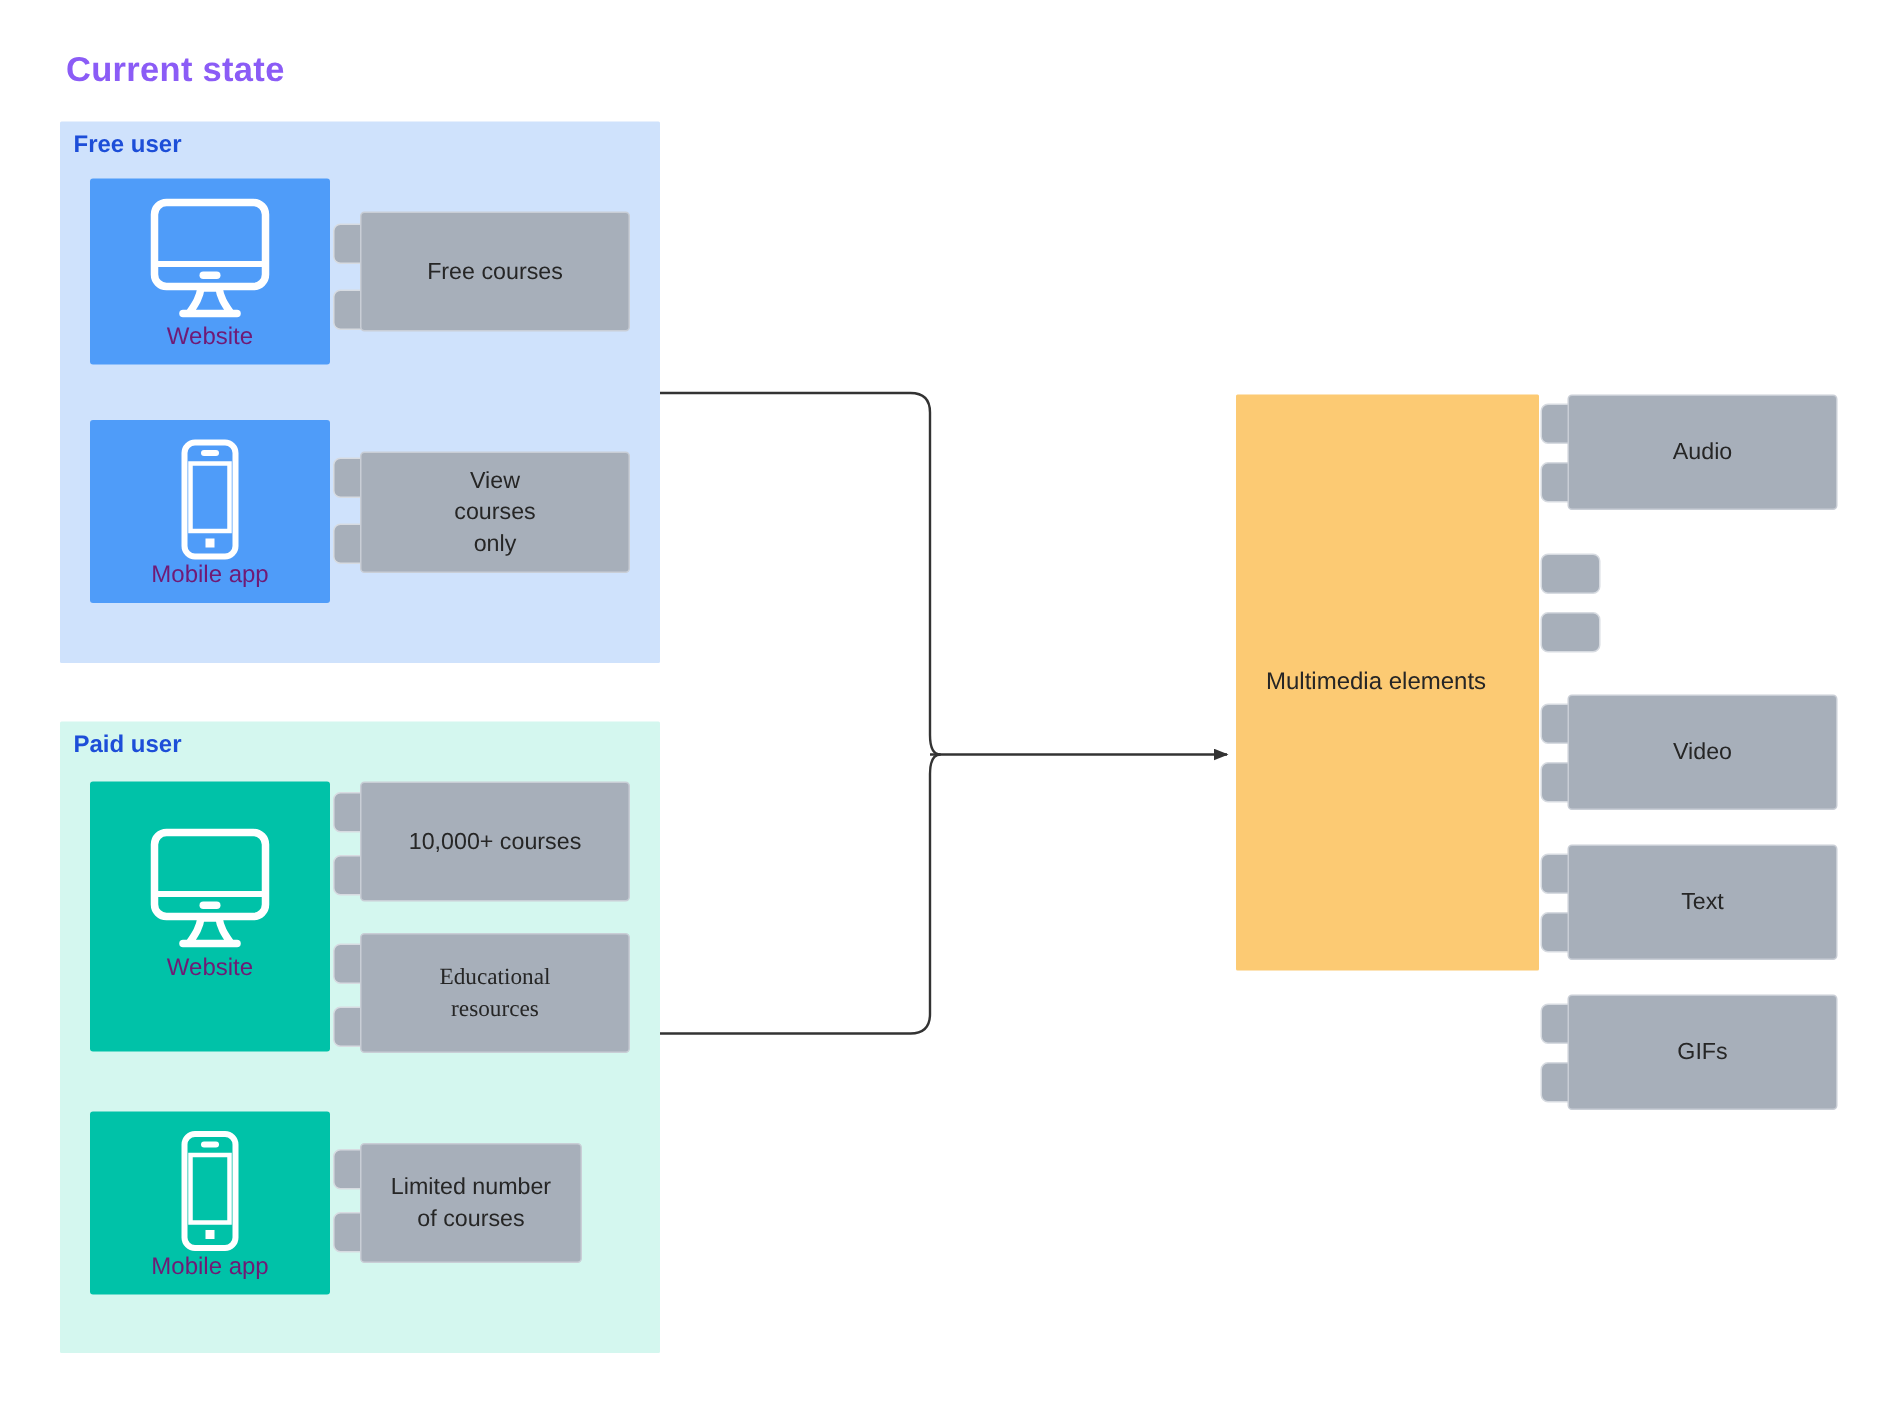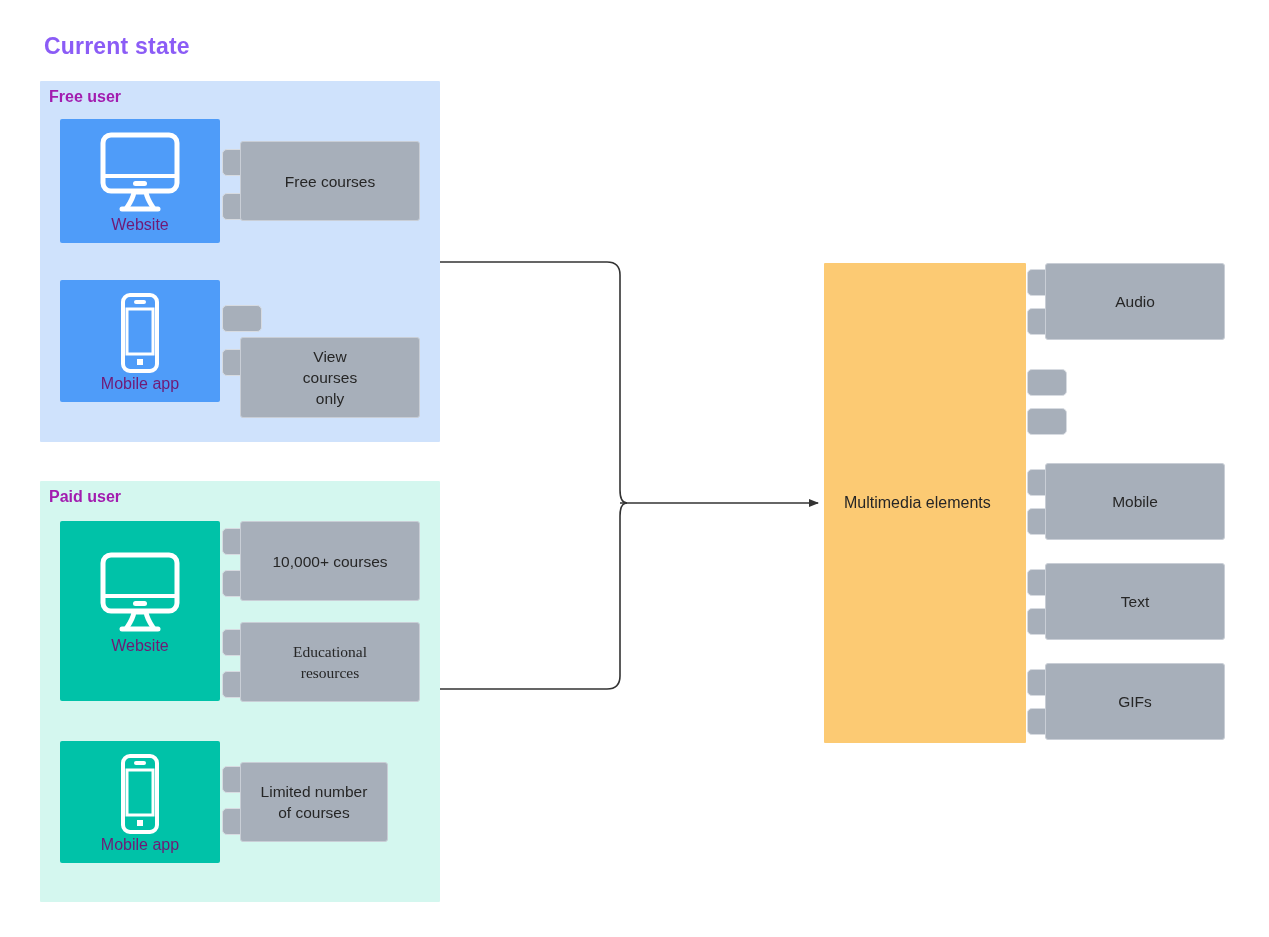--- a/index.html
+++ b/index.html
@@ -34,21 +34,21 @@
   .group-panel {
     position: absolute;
     border-radius: 1px;
   }
   .group-title {
     position: absolute;
     left: 9px;
     top: 7px;
     font-size: 16px;
     font-weight: bold;
-    color: #a21caf;
+    color: #1d4ed8;
   }
 
   
   .device-tile {
     position: absolute;
     border-radius: 2px;
   }
   .device-label {
     position: absolute;
     left: 0;
@@ -151,21 +151,21 @@
         <rect x="15" y="17" width="26" height="45" fill="none" stroke="#ffffff" stroke-width="3"></rect>
         <rect x="22" y="8" width="12" height="4" rx="2" fill="#ffffff"></rect>
         <rect x="25" y="67" width="6" height="6" fill="#ffffff"></rect>
       </svg>
     </span>
     <span class="device-label">Mobile app</span>
   </div>
 
   <div class="note-tab" style="left:222px; top:305px;"></div>
   <div class="note-tab" style="left:222px; top:349px;"></div>
-  <div class="note-box" style="left:240px; top:301px; width:180px; height:81px;margin-top:36px;">
+  <div class="note-box" style="left:240px; top:301px; width:180px; height:81px;">
     <span style="display:block;">
       <span>View</span><br>
       <span>courses</span><br>
       <span>only</span>
     </span>
   </div>
 
   <div class="group-panel" style="left:40px; top:481px; width:400px; height:421px; background:#d4f7ef;">
     <div class="group-title">Paid user</div>
   </div>
@@ -224,34 +224,34 @@
       </marker>
     </defs>
 
     <path d="M440,262 L607,262 Q620,262 620,275 L620,490 Q620,503 627,503" fill="none" stroke="#333333" stroke-width="1.6"></path>
 
     <path d="M440,689 L607,689 Q620,689 620,676 L620,516 Q620,503 627,503" fill="none" stroke="#333333" stroke-width="1.6"></path>
 
     <path d="M620,503 L818,503" fill="none" stroke="#333333" stroke-width="1.6" marker-end="url(#arrowhead)"></path>
   </svg>
 
-  <div class="hub-box" style="left:824px; top:263px; width:202px; height:480px;">
+  <div class="hub-box" style="left:824px; top:263px; width:202px; height:384px;">
     <span class="hub-label">Multimedia elements</span>
   </div>
 
   <div class="note-tab" style="left:1027px; top:269px;"></div>
   <div class="note-tab" style="left:1027px; top:308px;"></div>
   <div class="note-box" style="left:1045px; top:263px; width:180px; height:77px;">Audio</div>
 
   <div class="note-tab" style="left:1027px; top:369px;"></div>
   <div class="note-tab" style="left:1027px; top:408px;"></div>
 
   <div class="note-tab" style="left:1027px; top:469px;"></div>
   <div class="note-tab" style="left:1027px; top:508px;"></div>
-  <div class="note-box" style="left:1045px; top:463px; width:180px; height:77px;">Mobile</div>
+  <div class="note-box" style="left:1045px; top:463px; width:180px; height:77px;">Video</div>
 
   <div class="note-tab" style="left:1027px; top:569px;"></div>
   <div class="note-tab" style="left:1027px; top:608px;"></div>
   <div class="note-box" style="left:1045px; top:563px; width:180px; height:77px;">Text</div>
 
   <div class="note-tab" style="left:1027px; top:669px;"></div>
   <div class="note-tab" style="left:1027px; top:708px;"></div>
   <div class="note-box" style="left:1045px; top:663px; width:180px; height:77px;">GIFs</div>
 
 </div>

